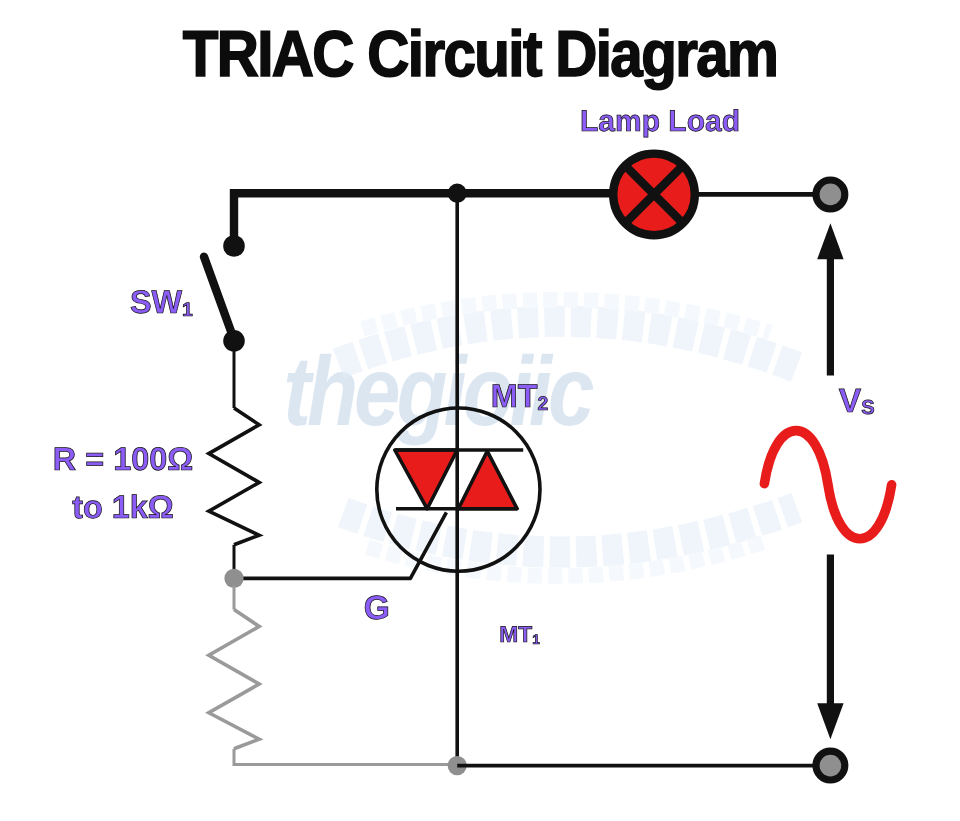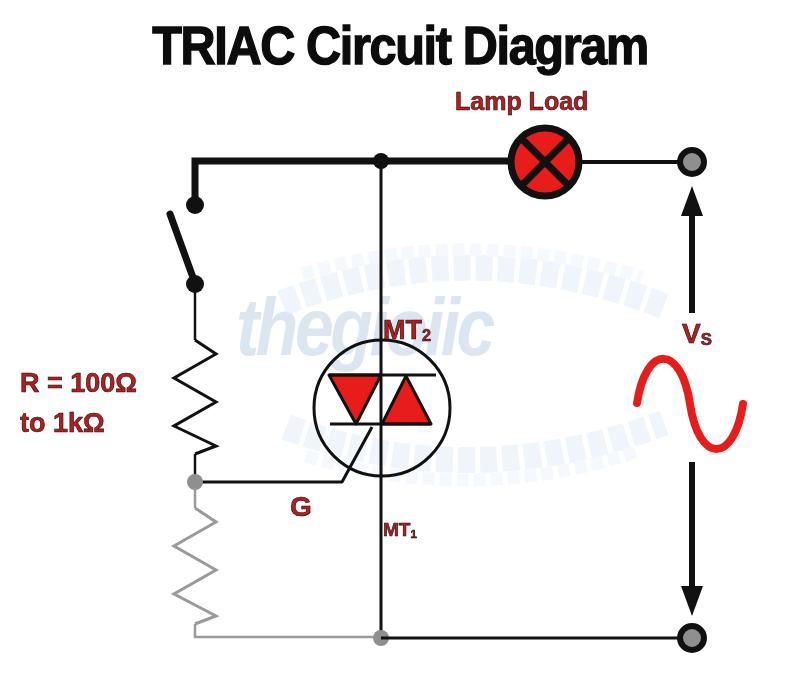--- a/index.html
+++ b/index.html
@@ -1,21 +1,21 @@
 <!DOCTYPE html>
 <html><head>
 <meta charset="utf-8">
 <style>
   html,body{margin:0;padding:0;background:#fff;}
   #stage{
     position:relative;width:800px;height:684px;background:#ffffff;overflow:hidden;
     font-family:"Liberation Sans","DejaVu Sans",sans-serif;color:#111;
   }
   .lbl{
-    position:absolute;font-weight:700;color:#b91c1c;
+    position:absolute;font-weight:700;color:#8b5cf6;text-align:center;
     white-space:nowrap;line-height:1.1;
     -webkit-text-stroke:0.6px #111;
   }
   .sub{font-size:0.60em;vertical-align:-0.14em;letter-spacing:0;}
   #title{
     position:absolute;left:0;top:14px;width:800px;text-align:center;
     font-size:54px;font-weight:700;letter-spacing:-1.5px;color:#0c0c0c;
     -webkit-text-stroke:1.4px #0c0c0c;
     transform:scaleX(0.90);transform-origin:50% 50%;
   }
@@ -103,20 +103,23 @@
 
       <path d="M637,403 C646,344 681,344 690,404 C699,464 734,464 743,404" stroke="#e81c1a" stroke-width="8" stroke-linecap="round"></path>
     </g>
   </svg>
 
   <div id="title" class="">TRIAC Circuit Diagram</div>
 
   <div class="lbl" style="left:455px;top:88px;width:190px;font-size:25px;">Lamp Load</div>
 
 
+  <div class="lbl" style="left:82px;top:238px;width:105px;font-size:27px;">
+    <span>SW</span><span class="sub">1</span>
+  </div>
 
   <div class="lbl" style="left:20px;top:369px;width:165px;font-size:27px;">R = 100Ω</div>
   <div class="lbl" style="left:20px;top:409px;width:165px;font-size:27px;">to 1kΩ</div>
 
 
   <div class="lbl" style="left:383px;top:292px;width:100px;font-size:27px;margin-top:24px;">
     <span>MT</span><span class="sub">2</span>
   </div>
 
   <div class="lbl" style="left:383px;top:520px;width:100px;font-size:19px;">

